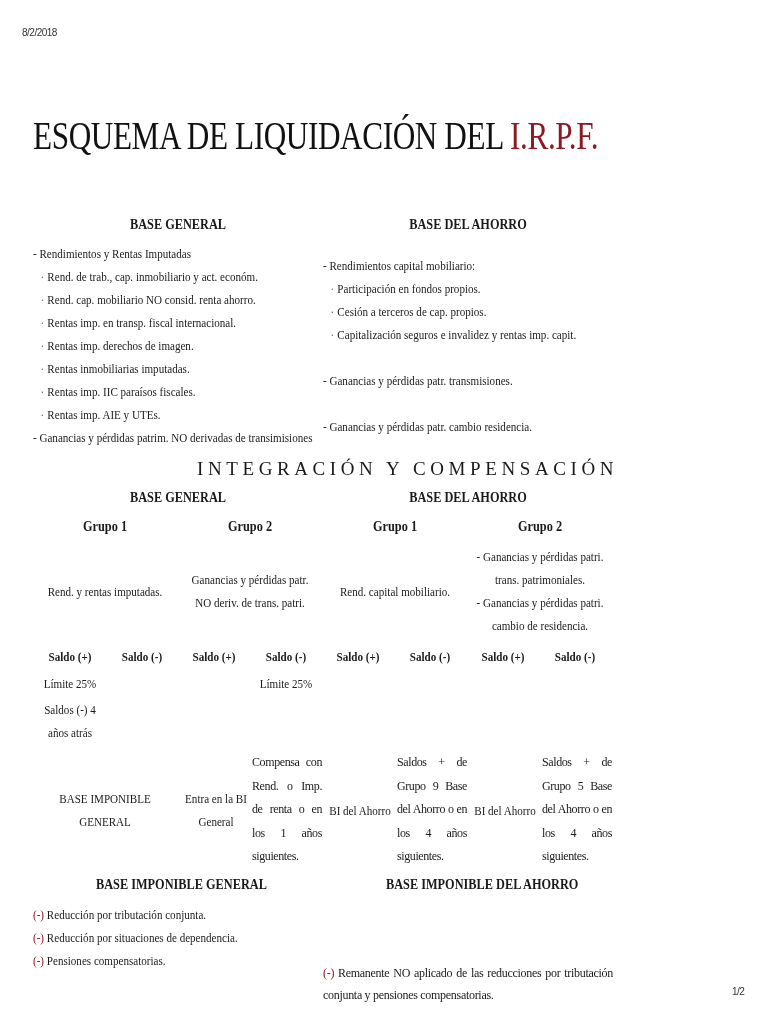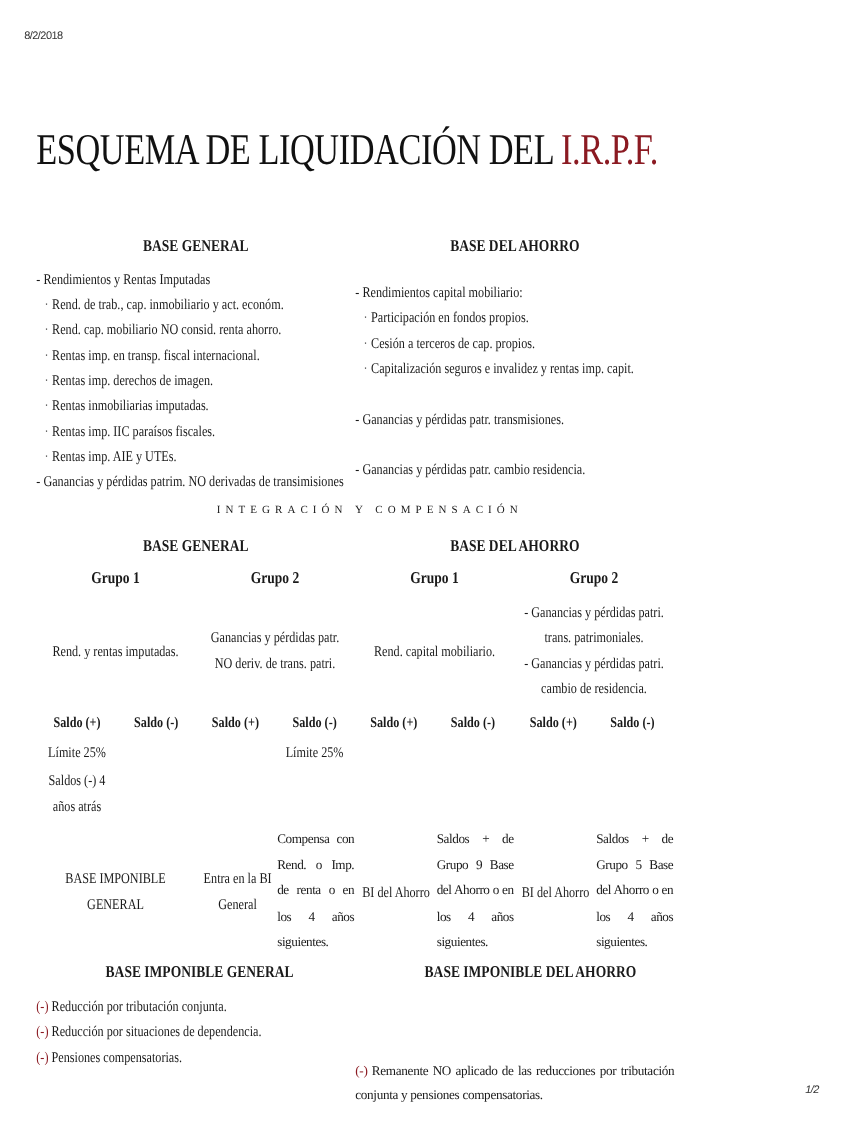--- a/index.html
+++ b/index.html
@@ -1,27 +1,27 @@
 <!DOCTYPE html>
 <html><head>
 <meta charset="utf-8">
 <style>
   html, body { margin:0; padding:0; background:#ffffff; }
   body { width:768px; height:1024px; position:relative; overflow:hidden;
          font-family:"Liberation Serif", "DejaVu Serif", serif; color:#1a1a1a; }
   .abs { position:absolute; }
   .hdr-date { left:22px; top:27px; font-family:"Liberation Sans", sans-serif; font-size:10px; color:#333; letter-spacing:-0.5px; }
-  .page-num { left:732px; top:986px; font-family:"Liberation Sans", sans-serif; font-size:10px; color:#333; letter-spacing:-0.5px;font-style:italic; }
+  .page-num { left:732px; top:986px; font-family:"Liberation Sans", sans-serif; font-size:10px; color:#333; letter-spacing:-0.5px; }
   .title { left:33px; top:112px; font-size:40px; transform:scaleX(0.78); transform-origin:left top; white-space:nowrap; color:#111; letter-spacing:-0.5px; }
   .title .accent { color:#8b1a22; }
   .sec-head { font-size:15px; font-weight:bold; transform:scaleX(0.82); transform-origin:center top; white-space:nowrap; text-align:center; }
   .list { font-size:13.5px; line-height:23px; white-space:nowrap; transform:scaleX(0.82); transform-origin:left top; }
   .list .sub { padding-left:9px; }
   .list .sub::before { content:"·"; margin-right:4px; color:#666; }
-  .spaced { font-size:10px; letter-spacing:4.6px; white-space:nowrap; }
+  .spaced { font-size:19px; letter-spacing:4.6px; white-space:nowrap; }
   .cell { font-size:13.5px; line-height:23px; text-align:center; transform:scaleX(0.82); transform-origin:center top; }
   .bold { font-weight:bold; }
   .just { text-align:justify; text-align-last:left; transform:none; font-size:12px; line-height:23.5px; letter-spacing:-0.4px; }
   .red { color:#8b1a22; }
   .red-line { font-size:13.5px; line-height:23px; white-space:nowrap; transform:scaleX(0.82); transform-origin:left top; }
 </style>
 </head>
 <body>
 
 <div class="abs hdr-date">8/2/2018</div>
@@ -81,21 +81,21 @@
 <div class="abs cell bold" style="left:390px; top:645px; width:80px;">Saldo (-)</div>
 <div class="abs cell bold" style="left:463px; top:645px; width:80px;">Saldo (+)</div>
 <div class="abs cell bold" style="left:535px; top:645px; width:80px;">Saldo (-)</div>
 
 <div class="abs cell" style="left:30px; top:672px; width:80px;">Límite 25%</div>
 <div class="abs cell" style="left:30px; top:698px; width:80px;">Saldos (-) 4 años atrás</div>
 <div class="abs cell" style="left:246px; top:672px; width:80px;">Límite 25%</div>
 
 <div class="abs cell" style="left:30px; top:787px; width:150px;">BASE IMPONIBLE GENERAL</div>
 <div class="abs cell" style="left:178px; top:787px; width:76px;">Entra en la BI General</div>
-<div class="abs cell just" style="left:252px; top:751px; width:70px;">Compensa con Rend. o Imp. de renta o en los 4 años siguientes.</div>
+<div class="abs cell just" style="left:252px; top:751px; width:70px;">Compensa con Rend. o Imp. de renta o en los 1 años siguientes.</div>
 <div class="abs cell" style="left:322px; top:799px; width:76px; white-space:nowrap;">BI del Ahorro</div>
 <div class="abs cell just" style="left:397px; top:751px; width:70px;">Saldos + de Grupo 9 Base del Ahorro o en los 4 años siguientes.</div>
 <div class="abs cell" style="left:467px; top:799px; width:76px; white-space:nowrap;">BI del Ahorro</div>
 <div class="abs cell just" style="left:542px; top:751px; width:70px;">Saldos + de Grupo 5 Base del Ahorro o en los 4 años siguientes.</div>
 
 <div class="abs sec-head" style="left:78px; top:876px; width:200px;">BASE IMPONIBLE GENERAL</div>
 <div class="abs" style="left:33px; top:903px;">
   <div class="red-line"><span class="red">(-)</span> <span>Reducción por tributación conjunta.</span></div>
   <div class="red-line"><span class="red">(-)</span> <span>Reducción por situaciones de dependencia.</span></div>
   <div class="red-line"><span class="red">(-)</span> <span>Pensiones compensatorias.</span></div>

